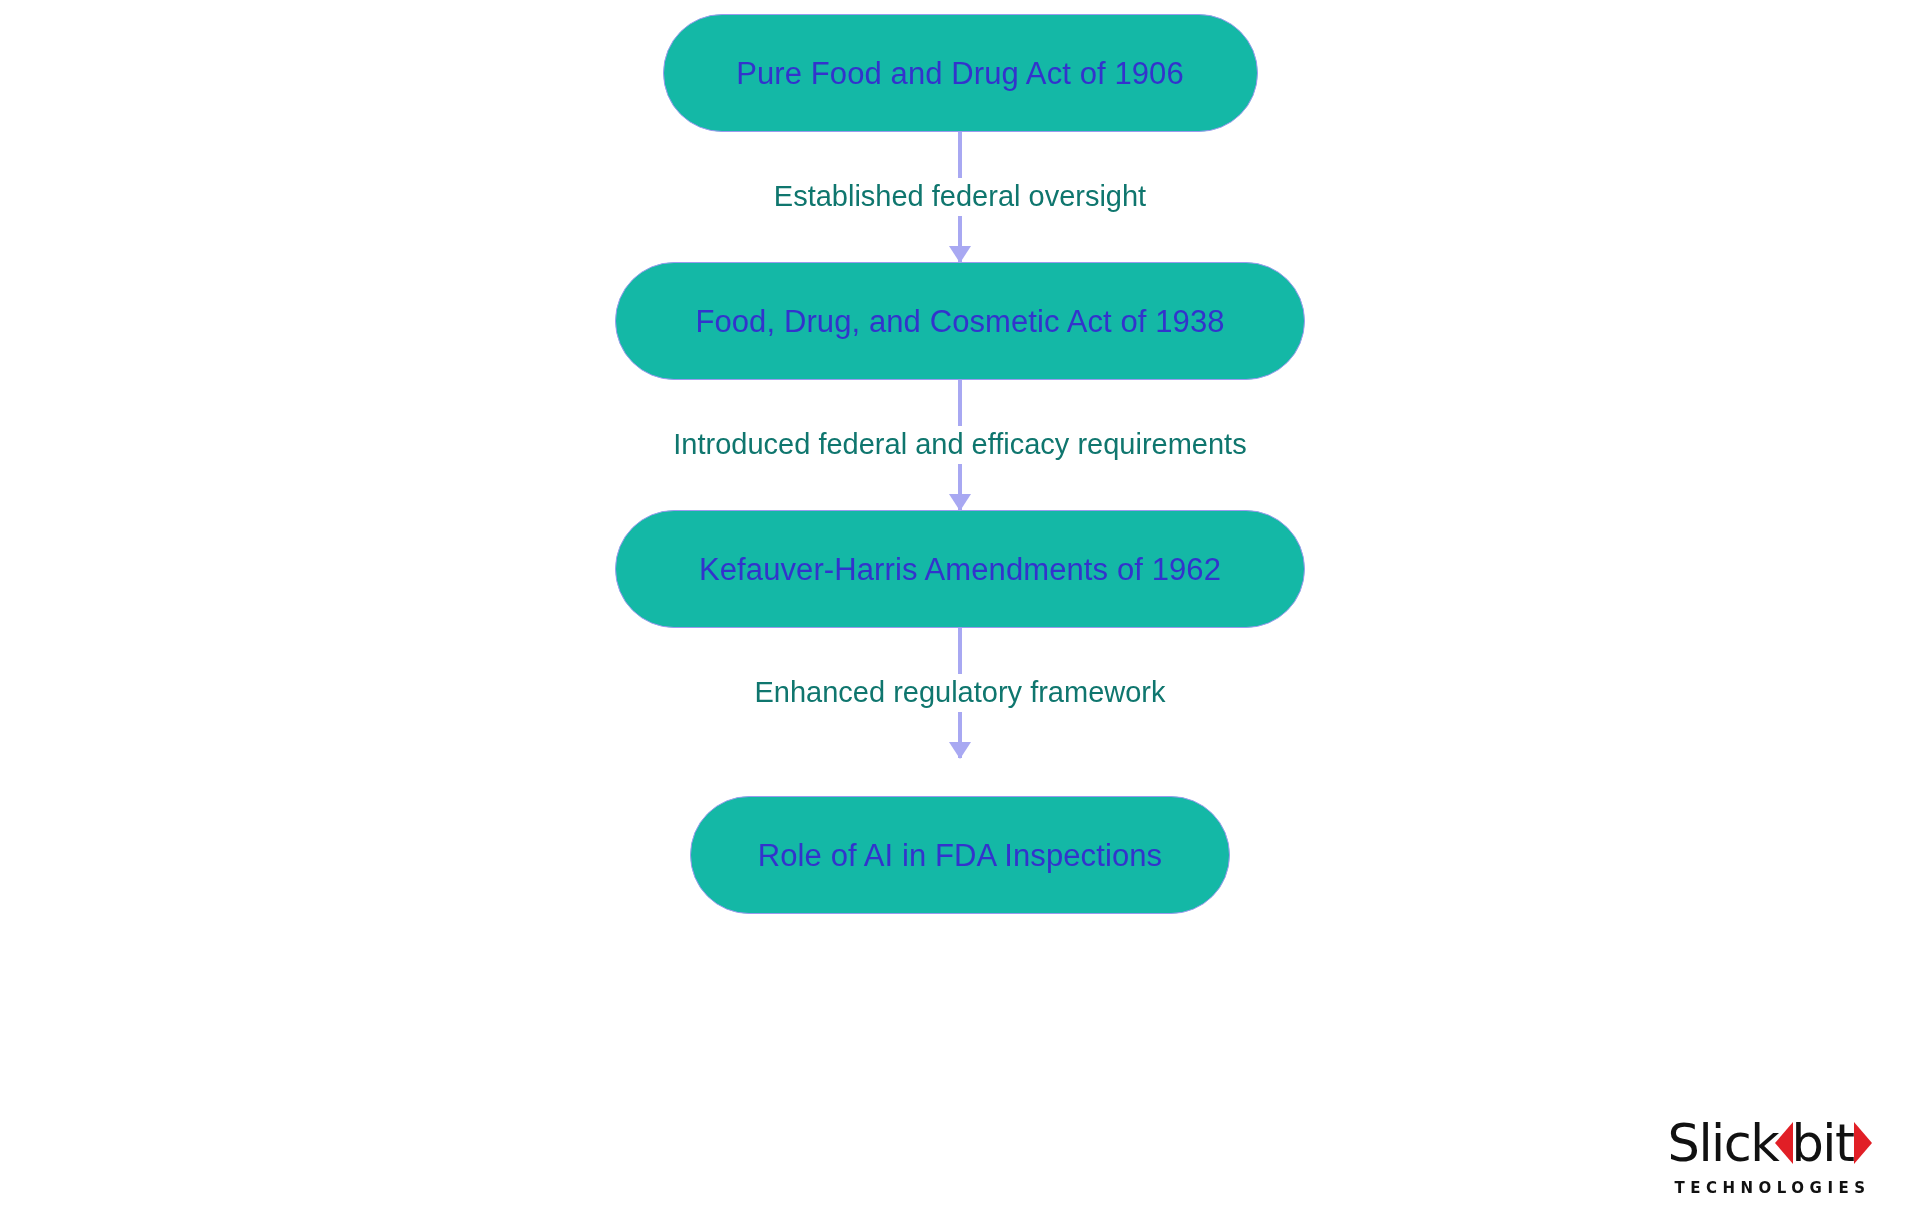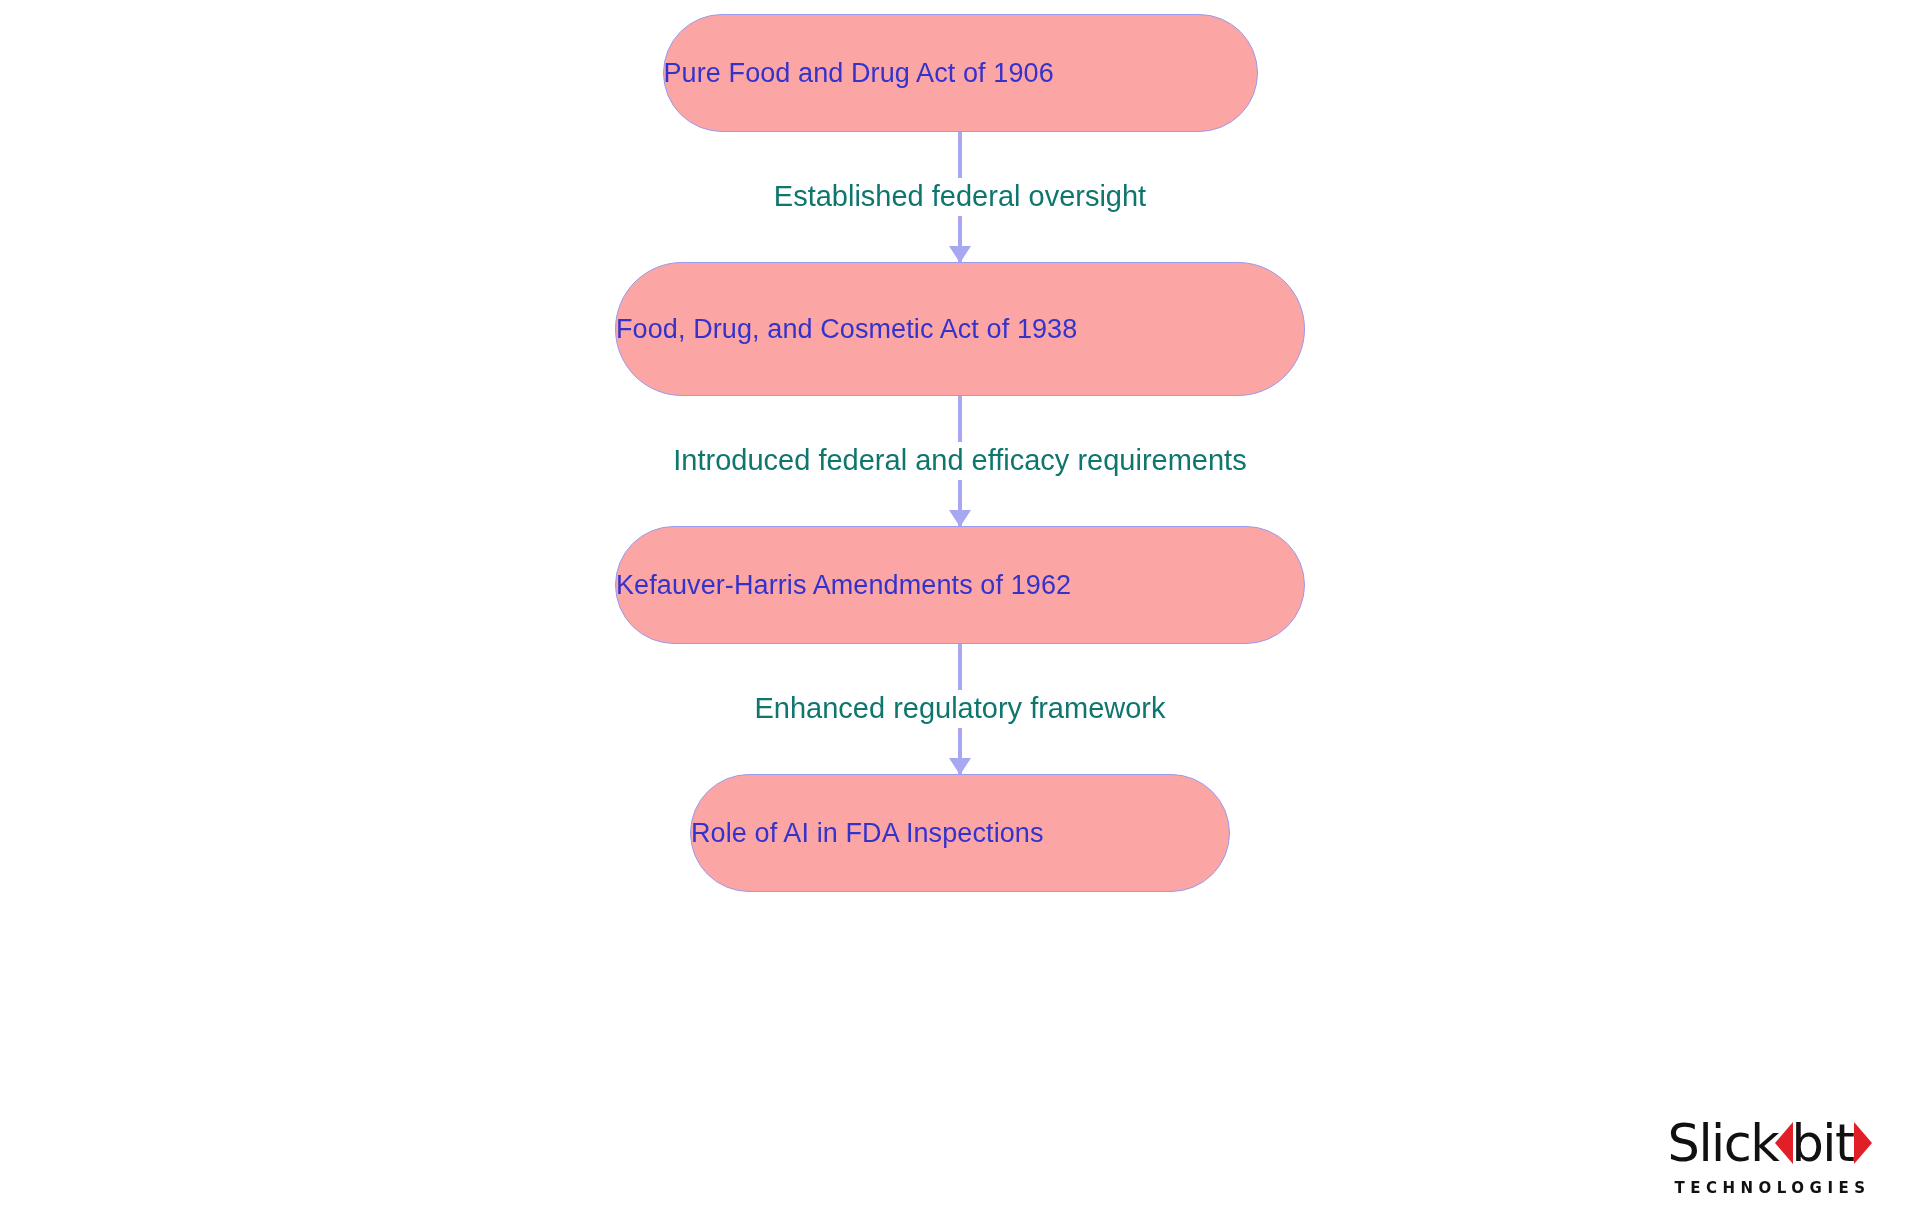--- a/index.html
+++ b/index.html
@@ -29,39 +29,39 @@
     left: 0;
     top: 0;
     width: 1920px;
     display: flex;
     flex-direction: column;
     align-items: center;
   }
 
   .node {
     box-sizing: border-box;
-    background: #fca5a5;
+    background: #14b8a6;
     border: 1.6px solid #9a9aee;
     border-radius: 999px;
     color: #3333cc;
     display: flex;
     align-items: center;
-    justify-content: flex-start;
+    justify-content: center;
     text-align: center;
-    font-size: 27px;
+    font-size: 31px;
     font-weight: 400;
     letter-spacing: 0.1px;
     white-space: nowrap;
     line-height: 1;
   }
 
   .node-1 { width: 595px; height: 118px; margin-top: 14px; }
-  .node-2 { width: 690px; height: 134px; }
+  .node-2 { width: 690px; height: 118px; }
   .node-3 { width: 690px; height: 118px; }
-  .node-4 { width: 540px; height: 118px; }
+  .node-4 { width: 540px; height: 118px; margin-top: 38px; }
 
   
   .connector {
     position: relative;
     width: 1920px;
     height: 130px;
     display: flex;
     align-items: center;
     justify-content: center;
   }

